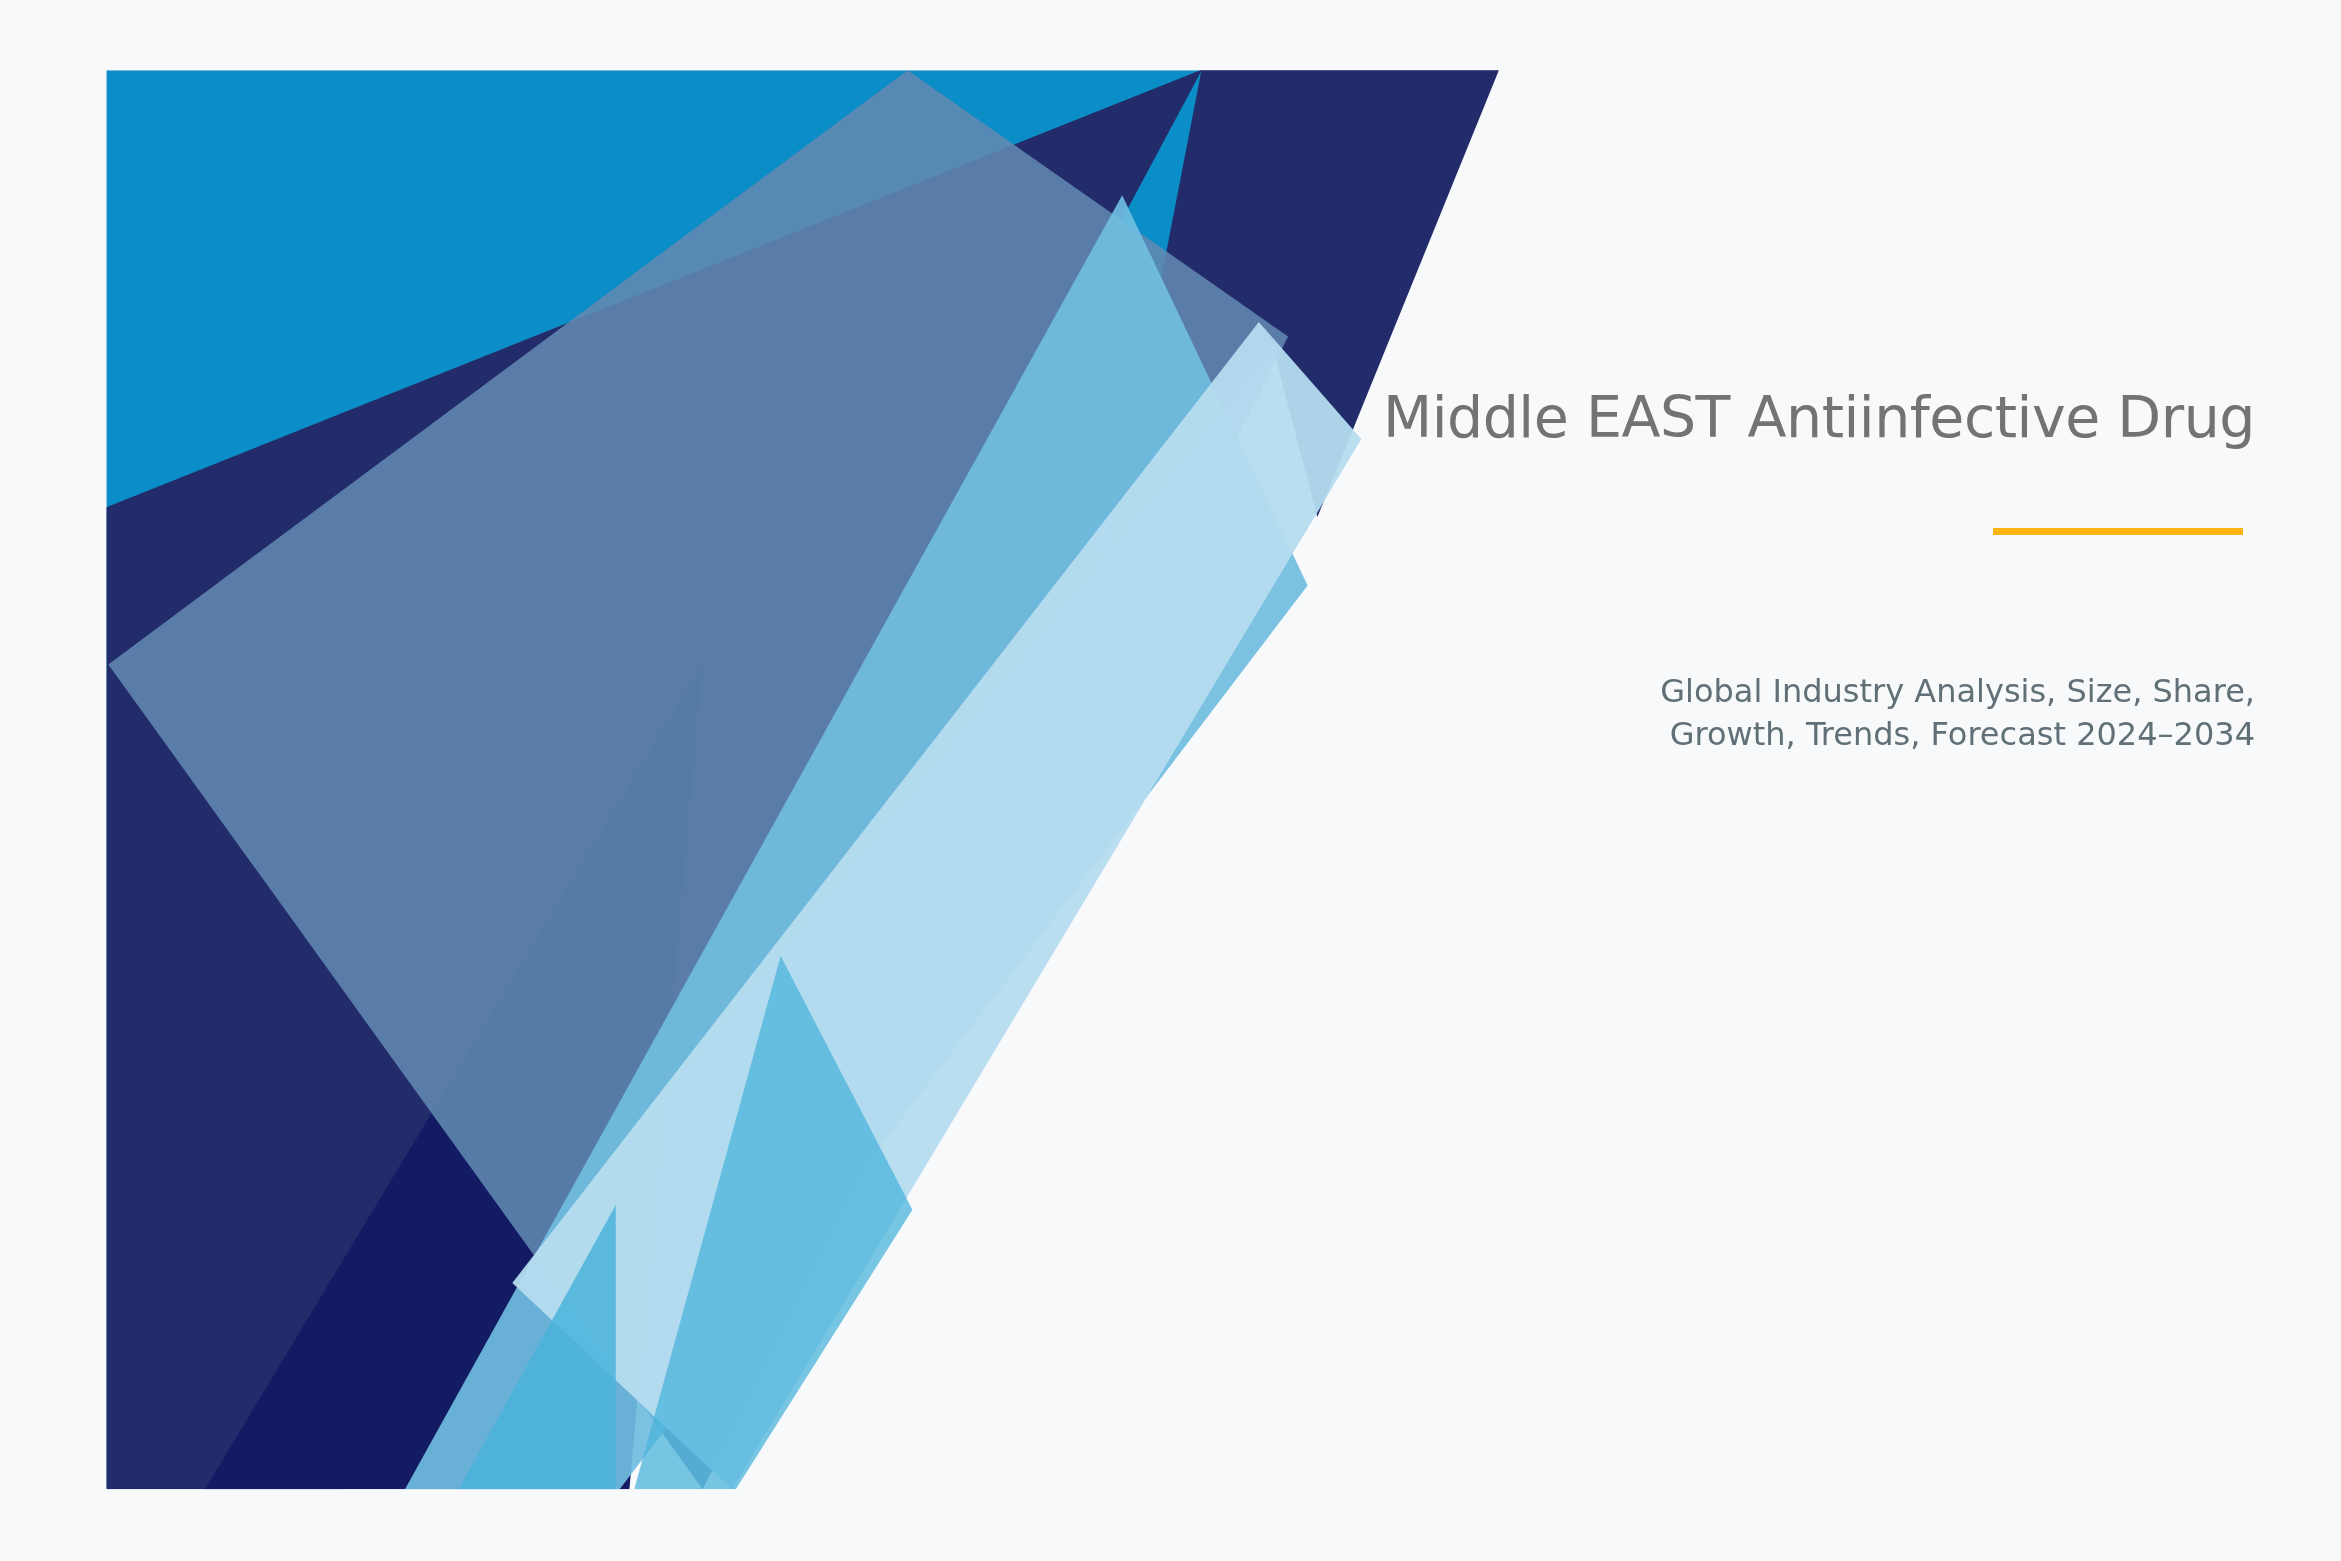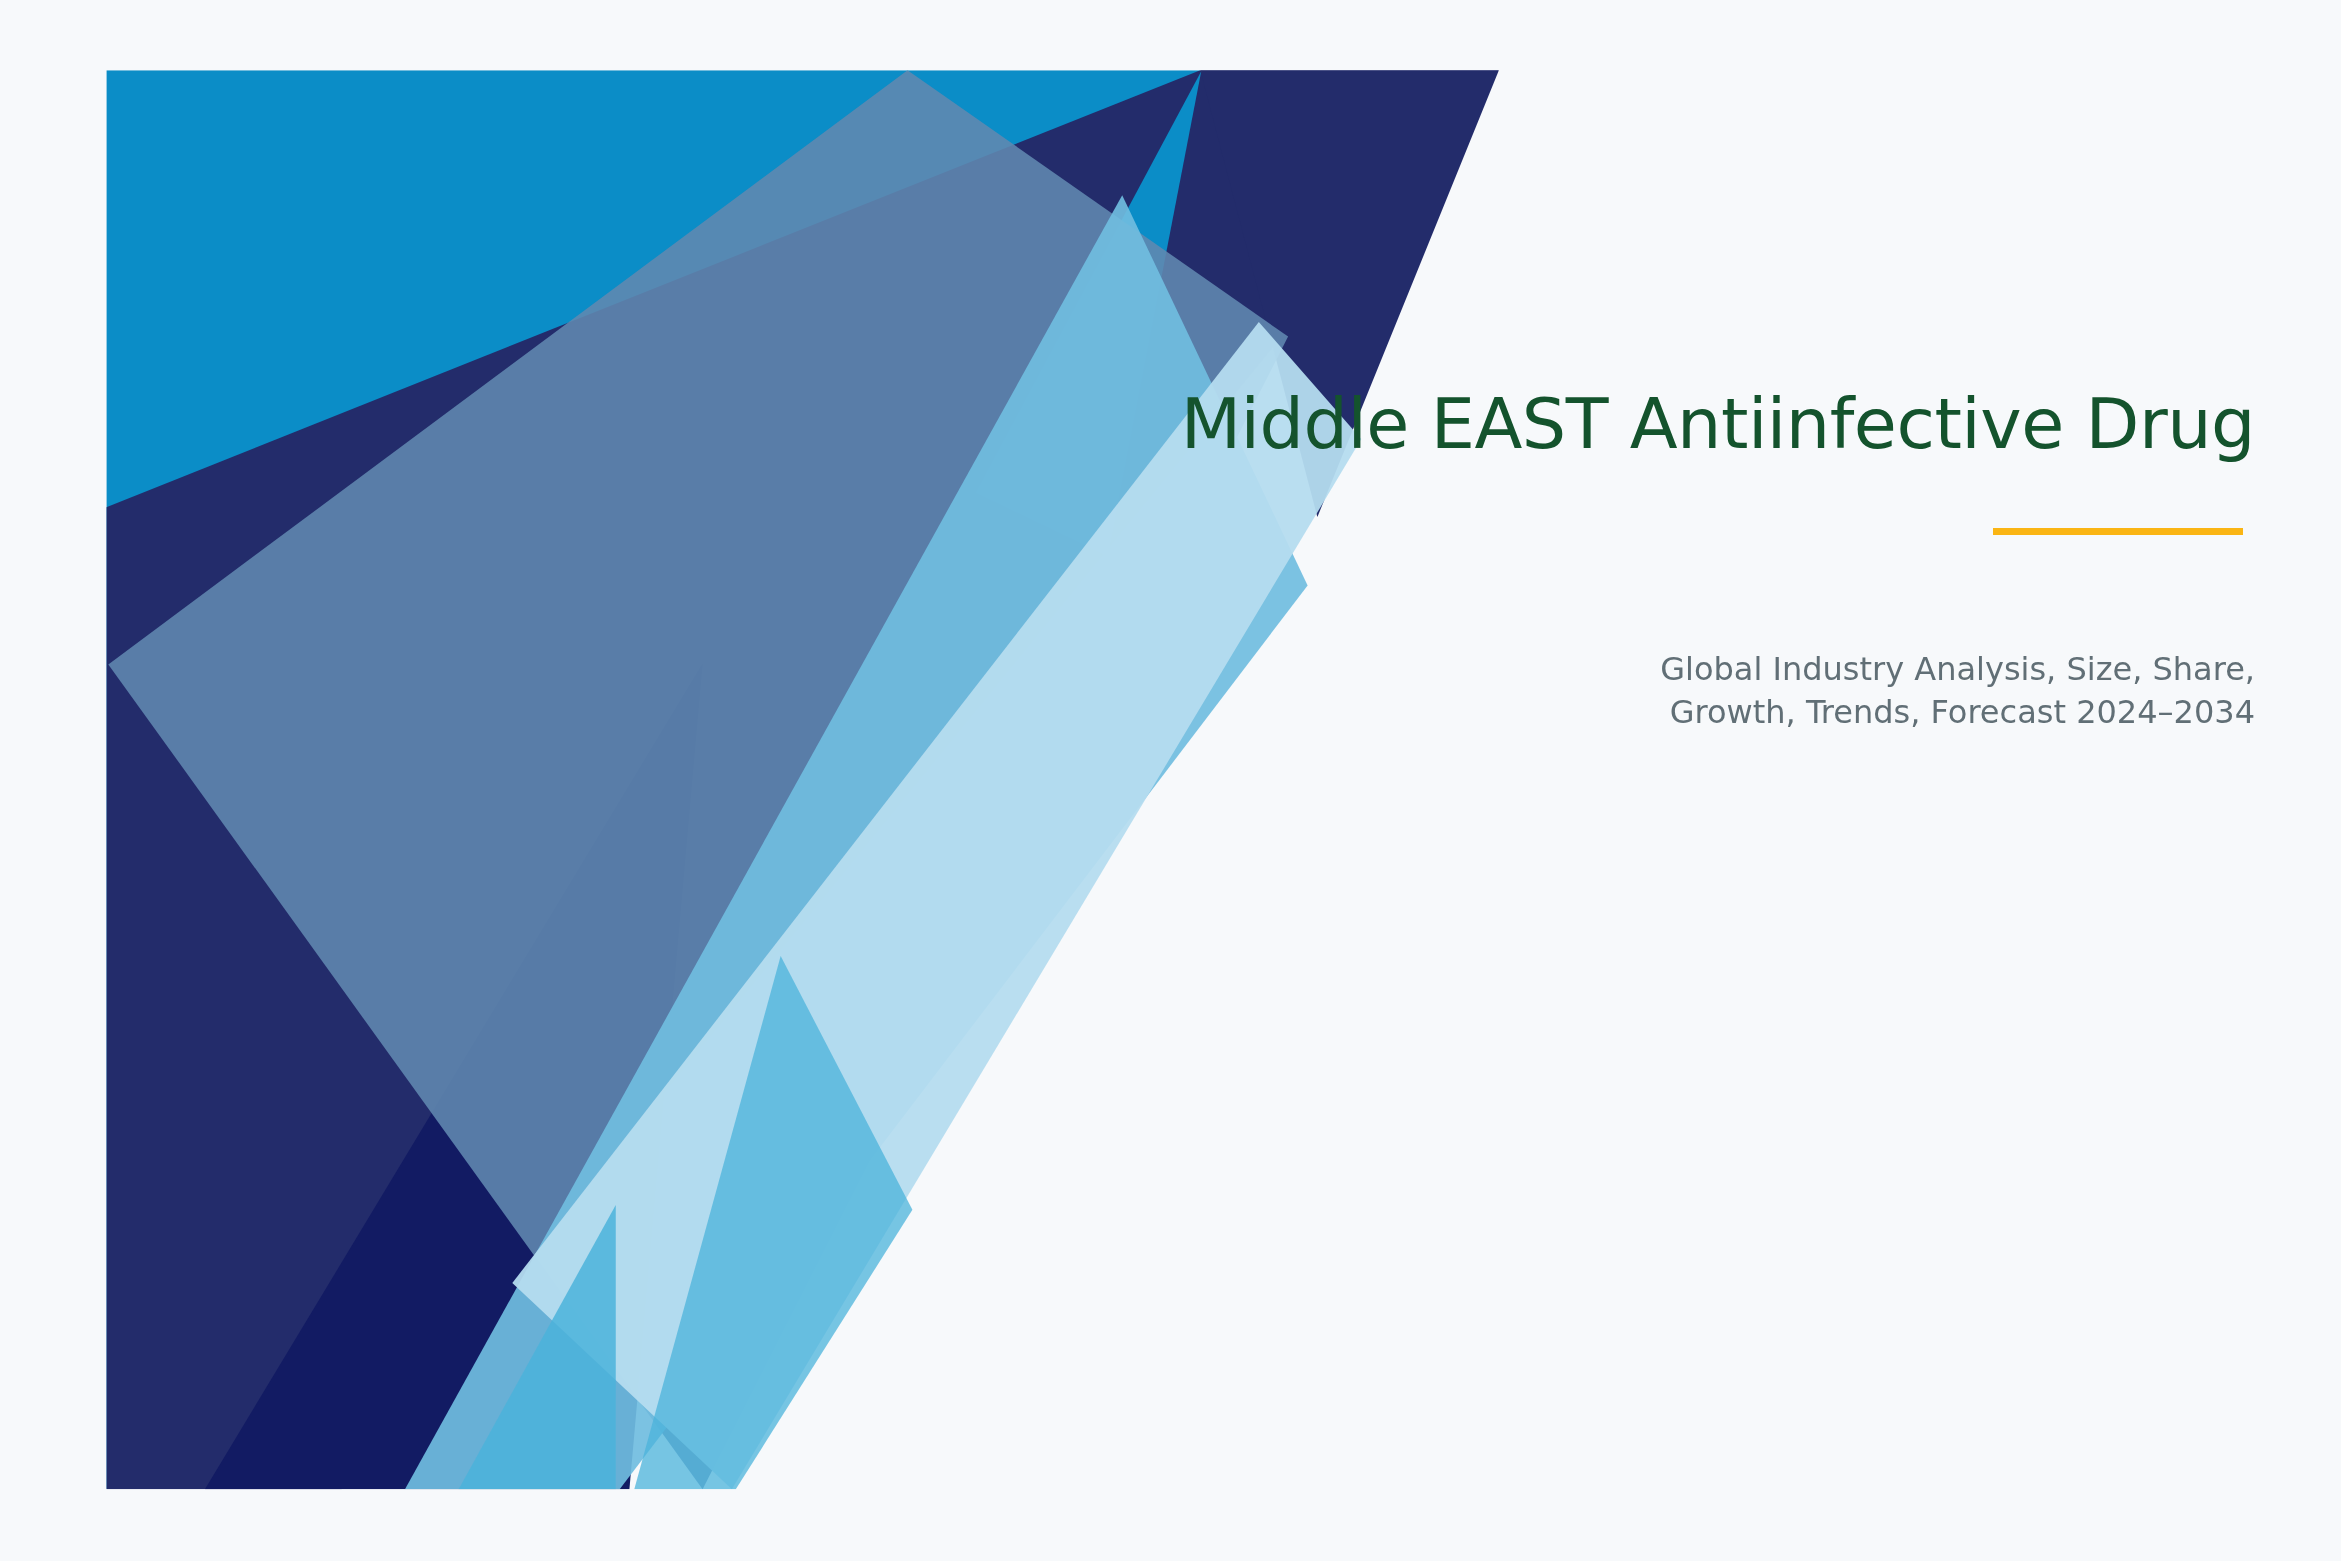--- a/index.html
+++ b/index.html
@@ -28,42 +28,42 @@
   }
   .text-block {
     position: absolute;
     left: 1064px;
     top: 385px;
     width: 1191px;
     text-align: right;
   }
   .title {
     margin: 0;
-    font-size: 70px;
+    font-size: 57px;
     line-height: 1.13;
     font-weight: 400;
-    color: #14532d;
+    color: #737373;
     letter-spacing: -0.5px;
     position: relative;
     z-index: 5;
   }
   .title-underline {
     position: absolute;
     left: 1993px;
     top: 528px;
     width: 250px;
     height: 6.8px;
     background: #fab514;
     z-index: 6;
   }
   .subtitle {
     margin: 0;
     position: absolute;
     left: 1064px;
-    top: 648px;
+    top: 670px;
     width: 1191px;
     text-align: right;
     font-size: 32px;
     line-height: 1.34;
     font-weight: 400;
     color: #616f76;
     z-index: 5;
   }
 </style>
 </head>

